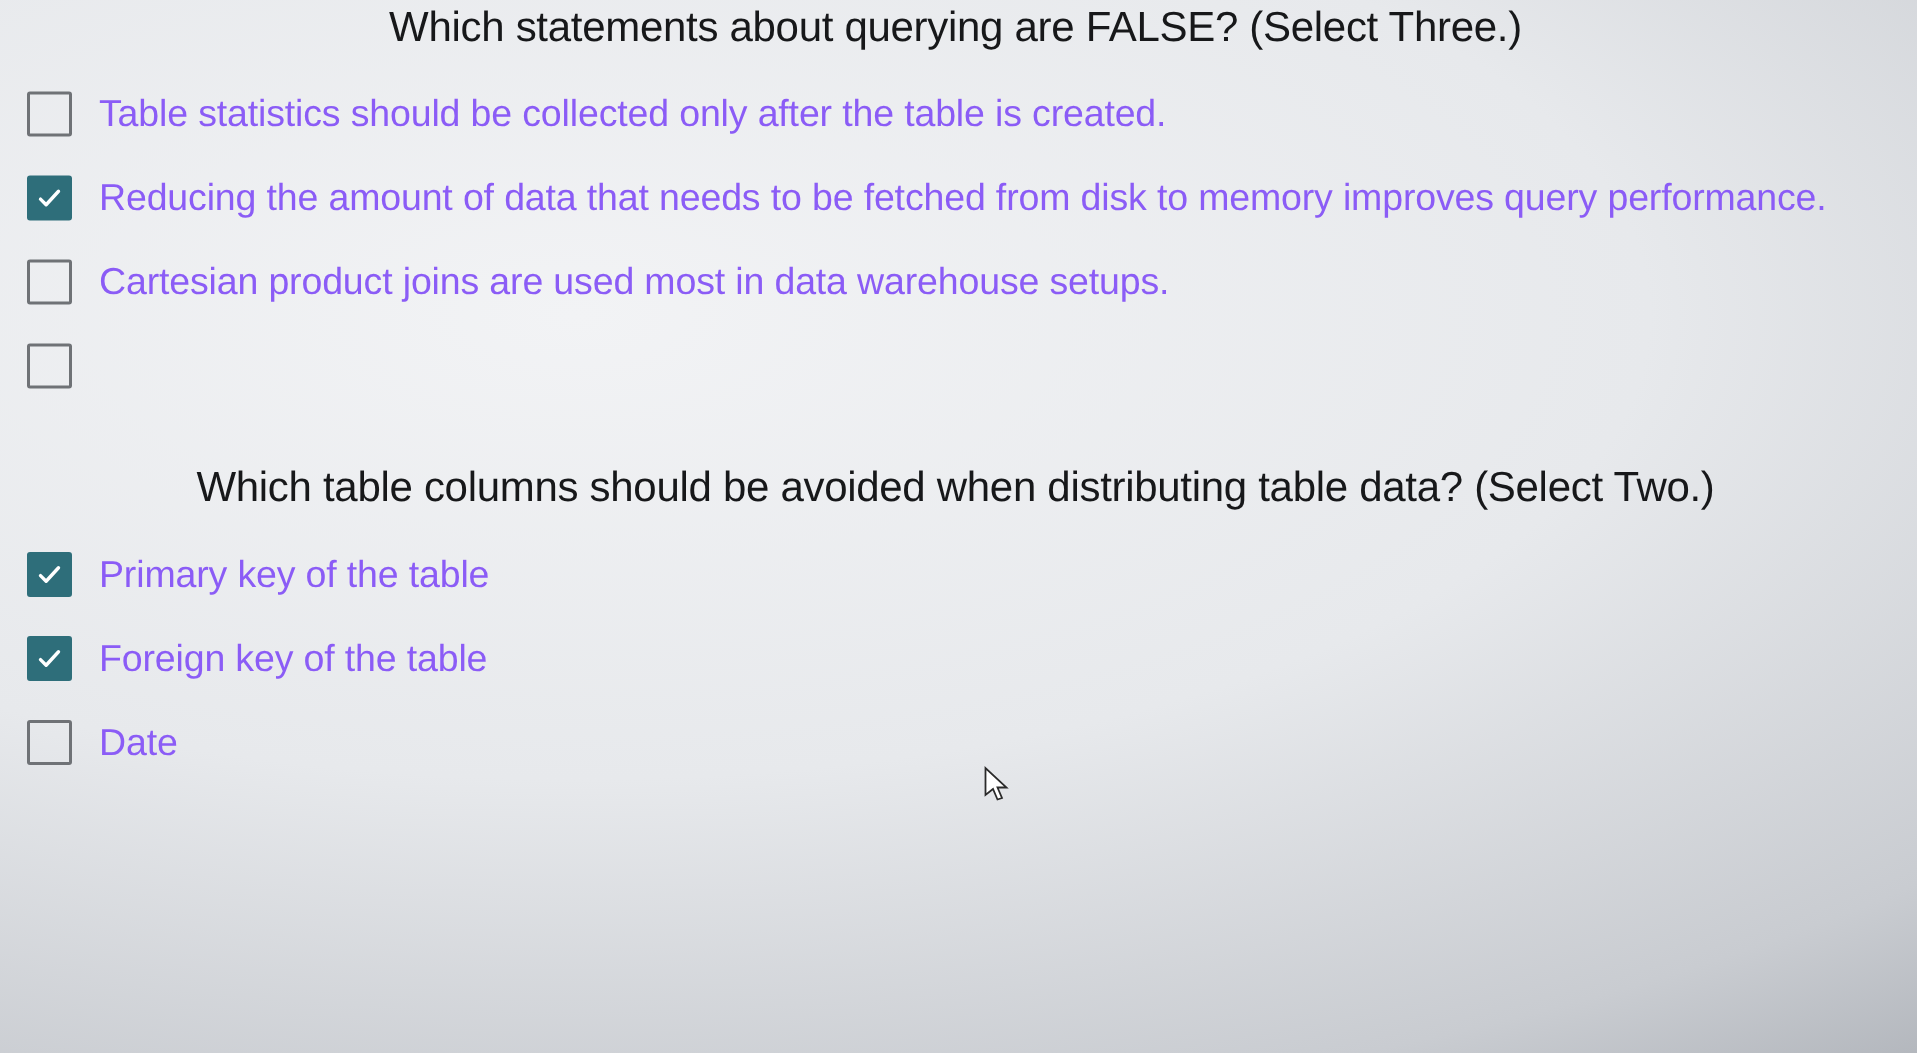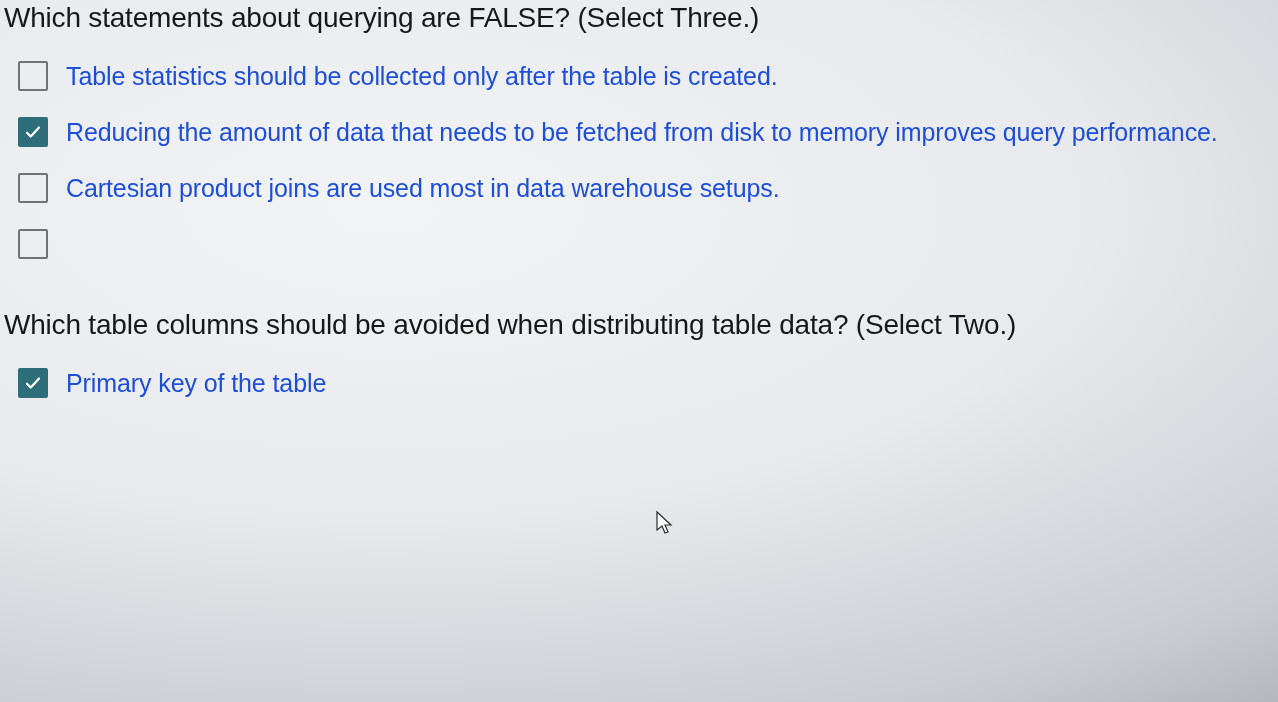--- a/index.html
+++ b/index.html
@@ -21,20 +21,21 @@
   .question-block {
     margin-bottom: 48px;
   }
   .question-text {
     font-size: 28px;
     font-weight: 400;
     color: #17181a;
     margin: 0 0 26px 0;
     line-height: 1.25;
     letter-spacing: -0.2px;
+    text-align: center;
   }
   .option-row {
     display: flex;
     align-items: center;
     gap: 18px;
     margin: 0 0 26px 14px;
   }
   .checkbox {
     width: 30px;
     height: 30px;
@@ -60,21 +61,21 @@
     height: 18px;
     stroke: #ffffff;
     stroke-width: 3;
     fill: none;
     stroke-linecap: round;
     stroke-linejoin: round;
   }
   .option-label {
     font-size: 25px;
     font-weight: 400;
-    color: #1d4ed8;
+    color: #8b5cf6;
     line-height: 1.15;
     letter-spacing: -0.1px;
   }
   .q2 {
   }
   .cursor {
     position: absolute;
     left: 655px;
     top: 510px;
     pointer-events: none;
@@ -122,18 +123,32 @@
 
   <div class="option-row">
     <div class="checkbox checked">
       <svg viewBox="0 0 24 24">
           <polyline points="4 13 9 18 20 6"></polyline>
         </svg>
     </div>
     <span class="option-label">Primary key of the table</span>
   </div>
 
+  <div class="option-row">
+    <div class="checkbox checked">
+      <svg viewBox="0 0 24 24">
+          <polyline points="4 13 9 18 20 6"></polyline>
+        </svg>
+    </div>
+    <span class="option-label">Foreign key of the table</span>
+  </div>
 
+  <div class="option-row">
+    <div class="checkbox">
+      
+    </div>
+    <span class="option-label">Date</span>
+  </div>
 </div>
 
 <svg class="cursor" width="20" height="26" viewBox="0 0 20 26">
   <path d="M2 2 L2 20 L7 16 L10 23 L13 22 L10 15 L16 15 Z" fill="#ffffff" stroke="#2b2b2b" stroke-width="1.2"></path>
 </svg>
 
 </body></html>

